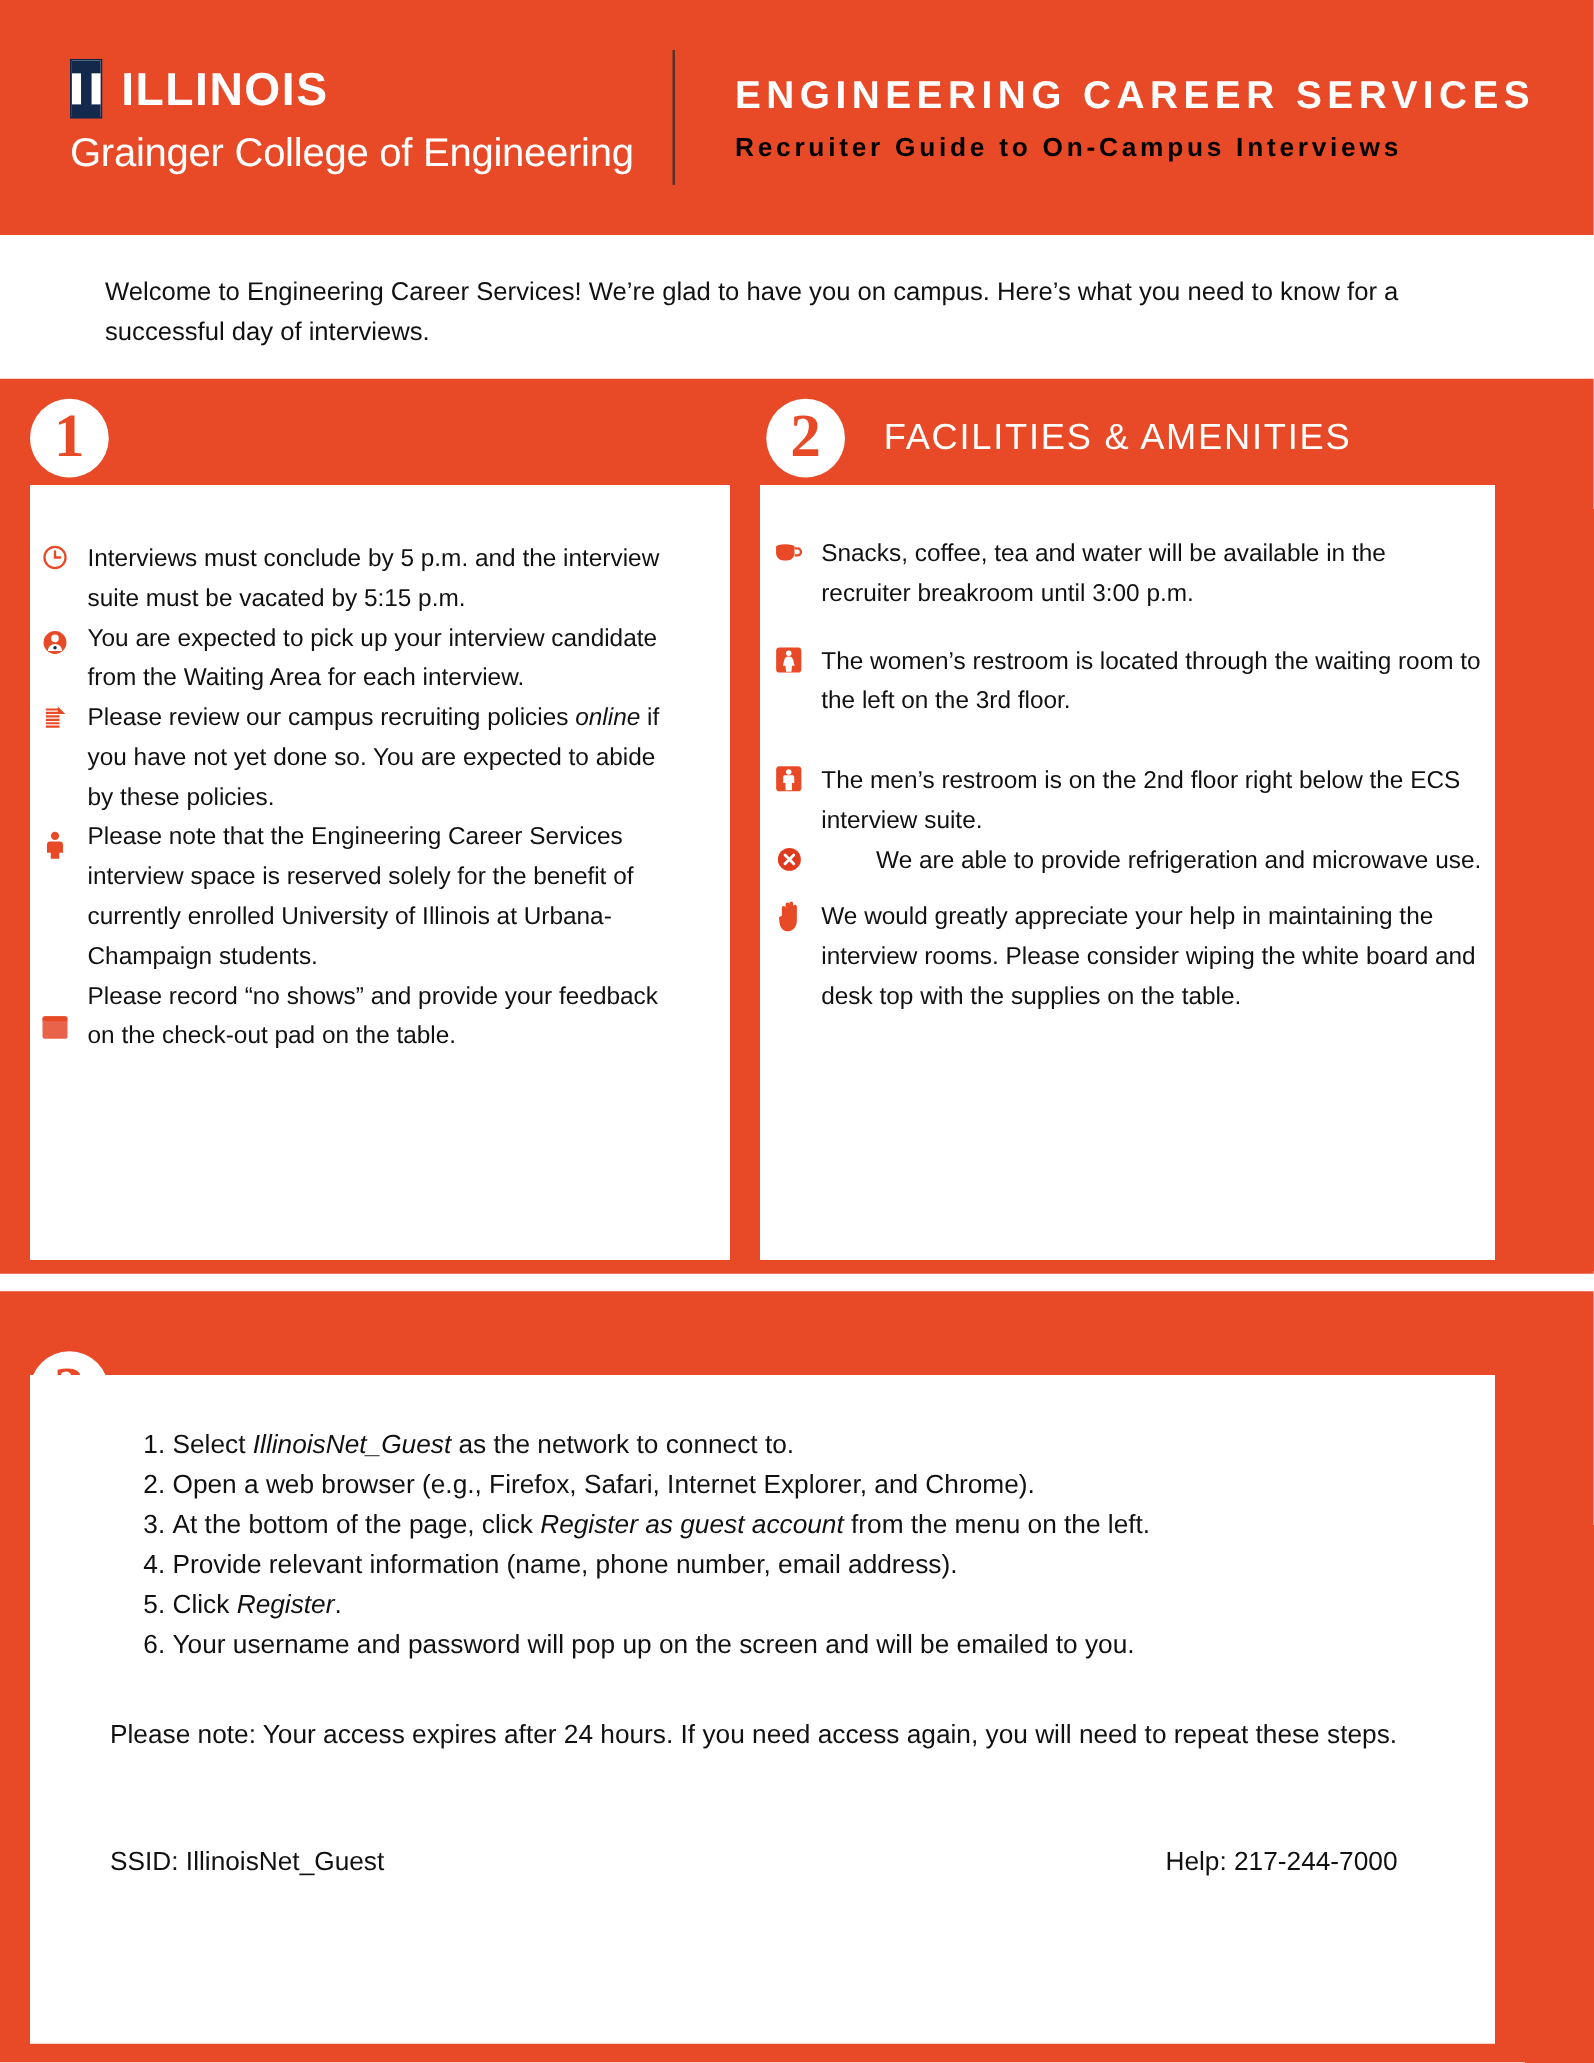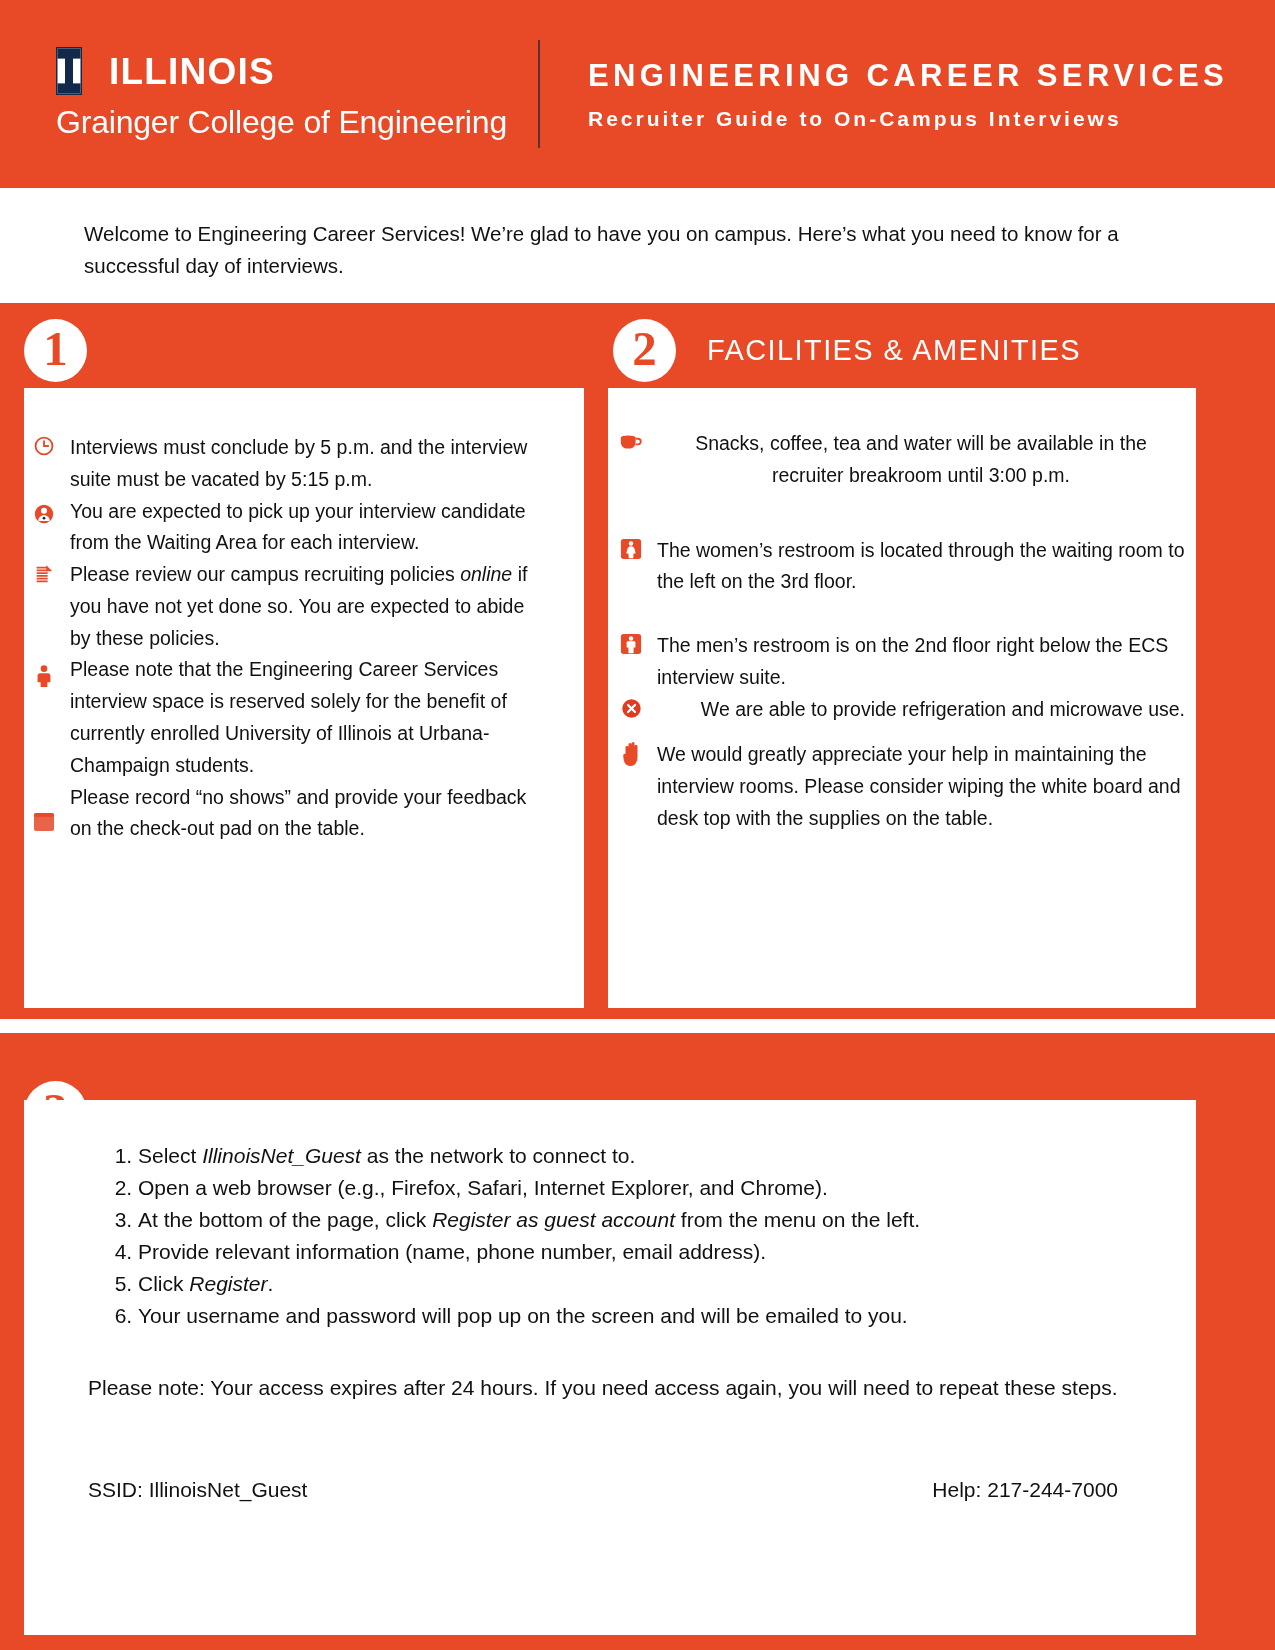--- a/index.html
+++ b/index.html
@@ -15,21 +15,21 @@
   
   .header{
     position:absolute;left:0;top:0;width:1275px;height:188px;
     background:#E84A27;
     display:flex;align-items:center;
   }
   .logo-block{
     width:520px;padding-left:56px;box-sizing:border-box;
     display:flex;flex-direction:column;justify-content:center;
   }
-  .logo-top{display:flex;align-items:center;gap:27px;}
+  .logo-top{display:flex;align-items:center;gap:15px;}
   .block-i{
     width:26px;height:48px;position:relative;flex:0 0 auto;
   }
   .block-i svg{display:block;}
   .wordmark{
     color:#fff;font-size:37px;font-weight:bold;letter-spacing:1.2px;
     line-height:1;font-family:"Liberation Sans", sans-serif;
   }
   .college{
     color:#fff;font-size:32px;line-height:1.1;margin-top:10px;
@@ -41,21 +41,21 @@
   }
   .header-right{
     padding-left:48px;display:flex;flex-direction:column;justify-content:center;
   }
   .hr-title{
     color:#fff;font-size:31px;font-weight:bold;letter-spacing:4.4px;
     line-height:1.25;
     text-align:right;
   }
   .hr-sub{
-    color:#ffffff;font-size:21px;letter-spacing:3.0px;margin-top:11px;font-weight:bold;
+    color:#000000;font-size:21px;letter-spacing:3.0px;margin-top:11px;font-weight:bold;
   }
 
   
   .intro{
     position:absolute;left:84px;top:218px;width:1090px;
     font-size:20.5px;line-height:1.55;color:#111;
   }
 
   
   .band{position:absolute;background:#E84A27;}
@@ -217,21 +217,21 @@
             <rect x="2" y="3" width="20" height="18" rx="2" fill="#E8634A"></rect>
             <rect x="2" y="3" width="20" height="4" rx="2" fill="#E84A27"></rect>
           </svg>
       </span>
       <p class="txt">Please record “no shows” and provide your feedback on the check-out pad on the table.</p>
     </div>
   </div>
 
   <div class="list2 bul">
 
-    <div class="row" style="margin-bottom:43px;text-align:center;">
+    <div class="row" style="margin-bottom:22px;">
       <span class="ico" style="top:2px;">
         <svg width="24" height="20" viewBox="0 0 26 20">
             <path d="M2 5h16v5.5c0 3.6-2.9 6.5-6.5 6.5h-3C4.9 17 2 14.1 2 10.5z" fill="#E84A27"></path>
             <path d="M18 6.5h2.6a3 3 0 0 1 0 6H18" fill="none" stroke="#E84A27" stroke-width="2"></path>
             <ellipse cx="10" cy="5" rx="8" ry="2.1" fill="#E84A27"></ellipse>
           </svg>
       </span>
       <p class="txt">Snacks, coffee, tea and water will be available in the recruiter breakroom until 3:00 p.m.</p>
     </div>
 

